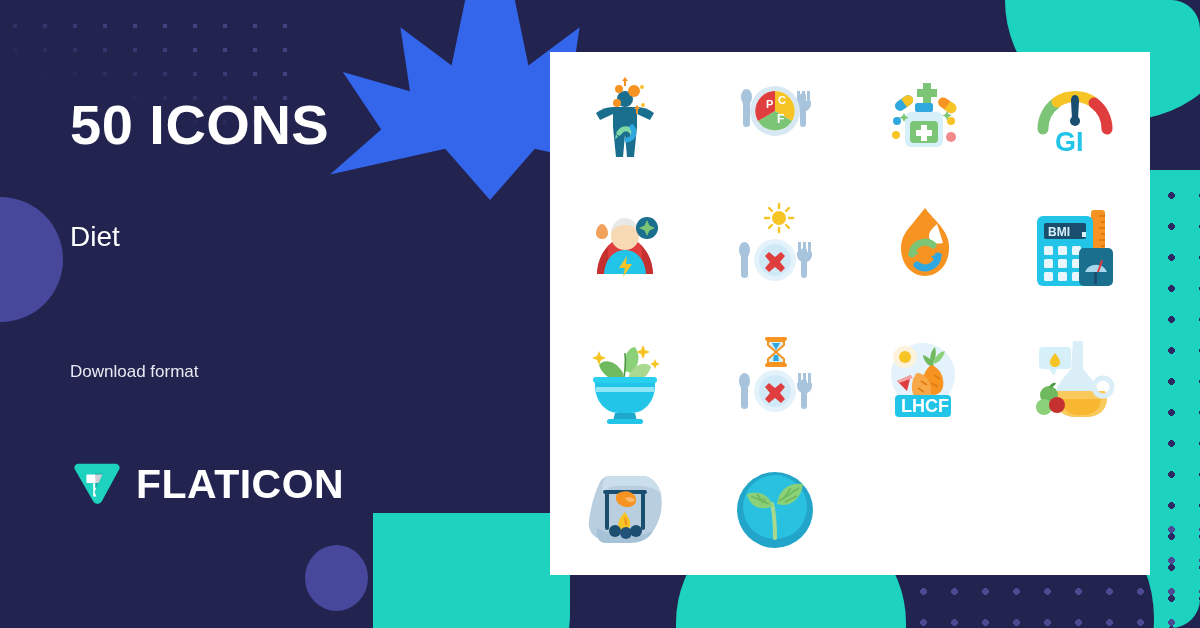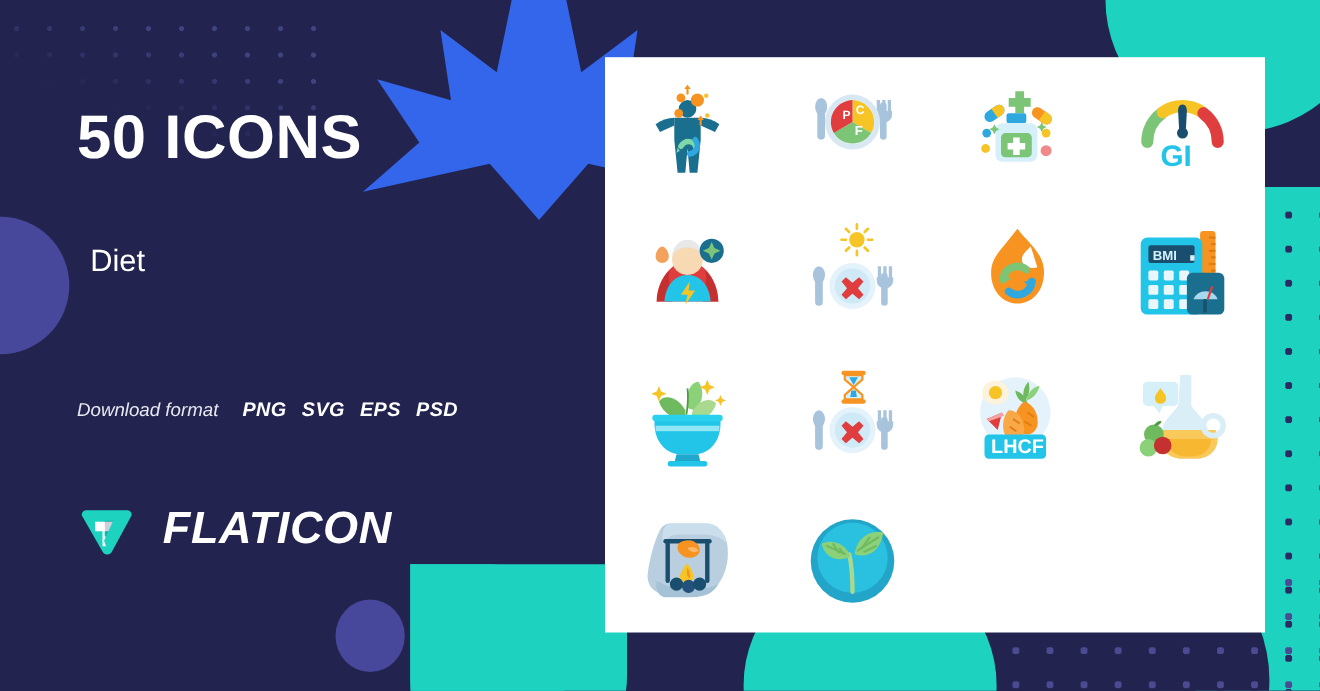--- a/index.html
+++ b/index.html
@@ -2,21 +2,21 @@
 <html><head>
 <meta charset="utf-8">
 <style>
   html,body{margin:0;padding:0;}
   body{
     width:1200px;height:628px;overflow:hidden;
     background:#22244f;
     font-family:"Liberation Sans", sans-serif;
     position:relative;
   }
-  .stage{position:absolute;inset:0;overflow:hidden;}
+  .stage{position:absolute;inset:0;overflow:hidden;border-radius:29px;}
 
   
   .bg{position:absolute;inset:0;overflow:hidden;}
   .dotgrid-tl{
     position:absolute;left:0;top:14px;width:300px;height:110px;
     background-image:radial-gradient(#3f4380 2.4px, transparent 2.5px);
     background-size:30px 24px;
     -webkit-mask-image:linear-gradient(200deg,#000 32%,transparent 72%);
     mask-image:linear-gradient(200deg,#000 32%,transparent 72%);
   }
@@ -72,30 +72,30 @@
     background:#47479b;border-radius:50%;
   }
 
   
   .left{position:absolute;left:70px;top:96px;width:440px;}
   .headline{
     font-size:56px;font-weight:700;color:#ffffff;letter-spacing:.5px;
     margin:0;line-height:1.05;
   }
   .subtitle{
-    font-size:28px;font-weight:400;color:#ffffff;margin:68px 0 0 12px;line-height:1;
+    font-size:28px;font-weight:400;color:#ffffff;margin:68px 0 0 0;line-height:1;
   }
   .formats{
-    position:absolute;left:70px;top:362px;display:flex;align-items:center;gap:22px;font-style:italic;
+    position:absolute;left:70px;top:362px;display:flex;align-items:center;gap:22px;
   }
   .formats-label{font-size:17px;color:#e9e9f2;font-weight:400;}
   .formats-list{display:flex;gap:14px;}
   .fmt{font-size:18px;font-weight:700;color:#ffffff;letter-spacing:.3px;}
 
-  .logo{position:absolute;left:72px;top:460px;display:flex;align-items:flex-start;gap:26px;font-style:italic;}
+  .logo{position:absolute;left:72px;top:460px;display:flex;align-items:center;gap:14px;}
   .logo-mark{width:50px;height:48px;flex:0 0 auto;}
   .logo-text{font-size:41px;font-weight:700;color:#ffffff;letter-spacing:.5px;line-height:1;}
 
   
   .card{
     position:absolute;left:550px;top:52px;width:600px;height:523px;
     background:#ffffff;
   }
   .grid{
     position:absolute;inset:0;display:grid;
@@ -125,26 +125,20 @@
     <div class="purple-c2"></div>
   </div>
 
   <div class="left">
     <h1 class="headline">50 ICONS</h1>
     <div class="subtitle">Diet</div>
   </div>
 
   <div class="formats">
     <span class="formats-label">Download format</span>
-    <span class="formats-list">
-      <span class="fmt">PNG</span>
-      <span class="fmt">SVG</span>
-      <span class="fmt">EPS</span>
-      <span class="fmt">PSD</span>
-    </span>
   </div>
 
   <div class="logo">
     <span class="logo-mark">
       <svg viewBox="0 0 52 50" width="50" height="48" aria-hidden="true">
         <path d="M6 4 H46 A4 4 0 0 1 49 10 L31 43 A5 5 0 0 1 22 43 L3 10 A4 4 0 0 1 6 4 Z" fill="#1dd3c0"></path>
         <path d="M15 15 H38 L33 24 H24 V29 H31 L26.5 38 L22 38 V24 H15 Z" fill="#ffffff"></path>
         <path d="M24 14 L36 14 L25 34 Z" fill="#22244f" opacity="0.22"></path>
         <path d="M34 10 L41 10 L26 40 L23.5 33 Z" fill="#1dd3c0"></path>
       </svg>

